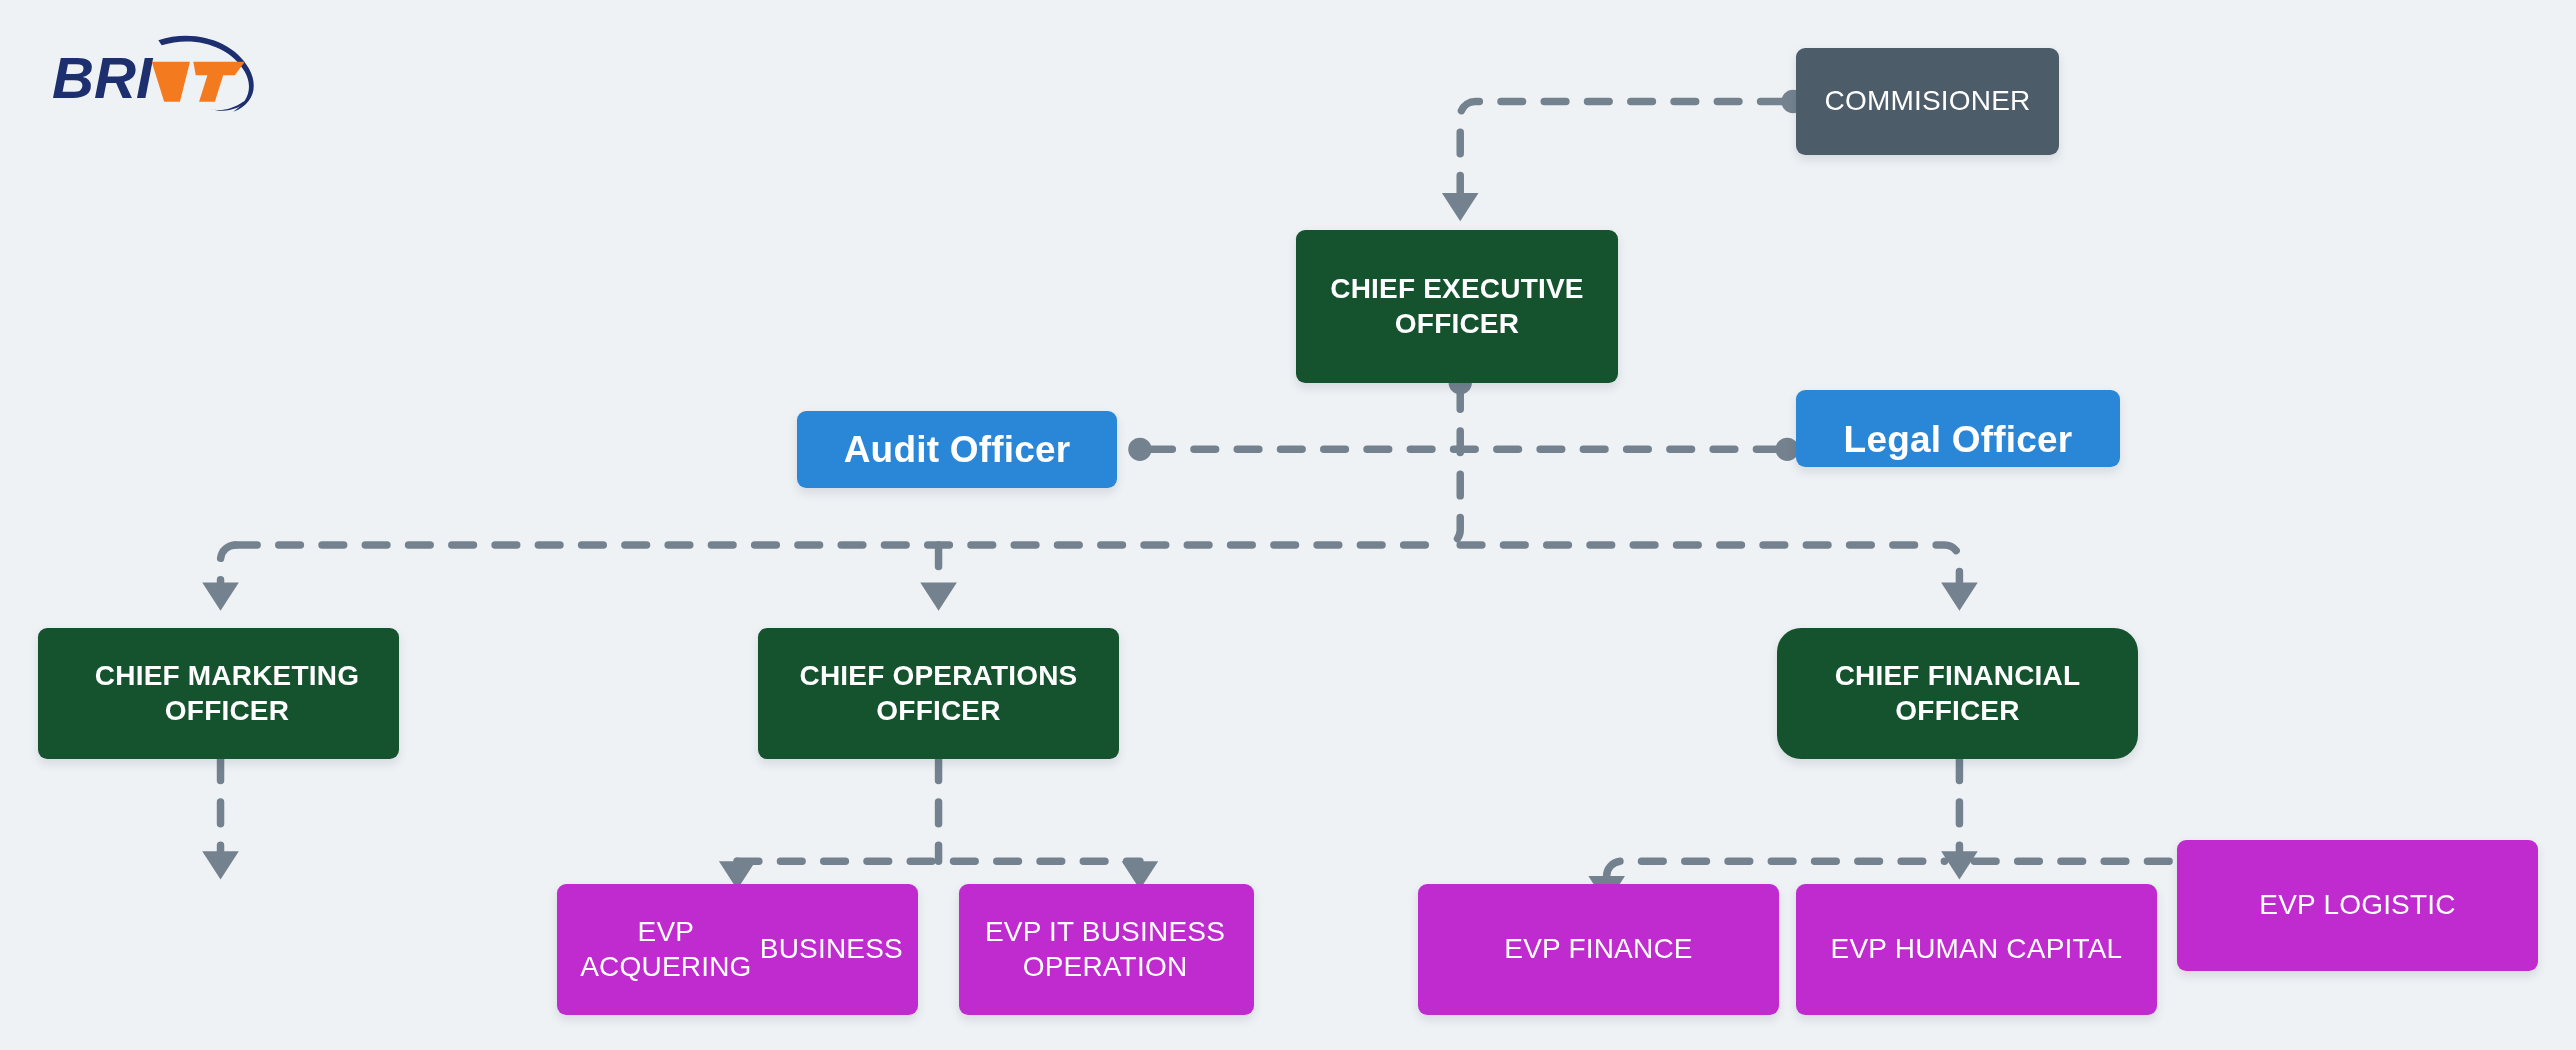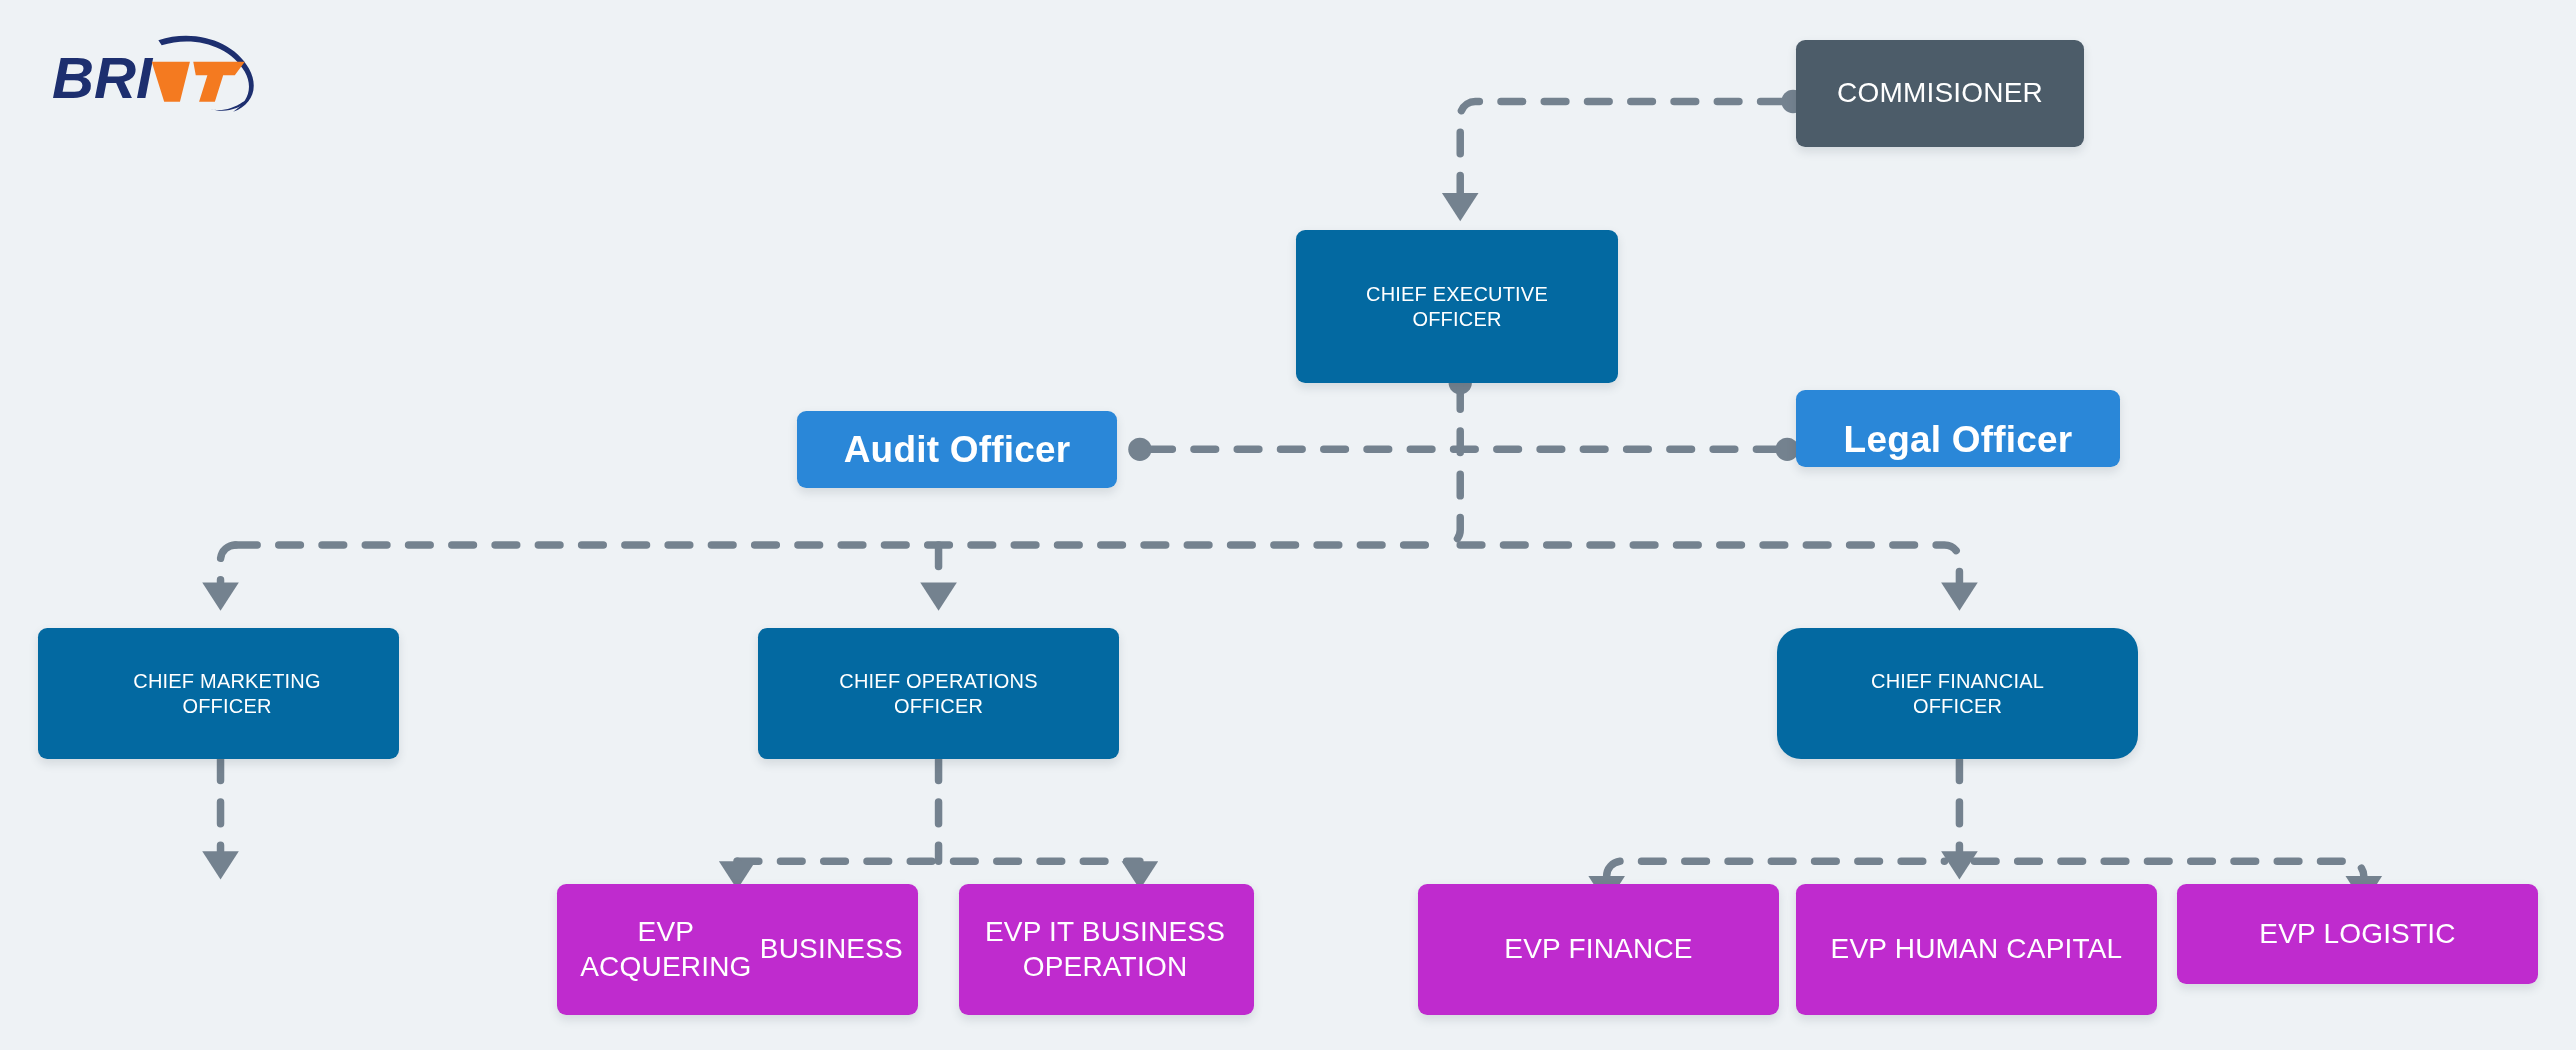--- a/index.html
+++ b/index.html
@@ -60,21 +60,21 @@
     color: #ffffff;
     border-radius: 9.2px;
     padding: 5px 15px;
     line-height: 1.22;
     box-shadow: 0 4.2px 9.2px rgba(44, 62, 80, 0.13);
     letter-spacing: 0.2px;
   }
   .node-label { display: block; }
 
   .lvl-board { background: #4c5c69; font-size: 28px; }
-  .lvl-exec  { background: #0369a1; font-size: 20px; }
+  .lvl-exec  { background: #14532d; font-size: 28px; font-weight: bold; }
   .lvl-staff { background: #2a87d8; font-size: 37px; font-weight: bold; }
   .lvl-evp   { background: #bf2bce; font-size: 28px; }
 </style>
 </head>
 <body>
 
 <div id="chart-root">
 
   <div id="brand-logo">
     <svg viewBox="0 0 290 110" width="241" height="92">
@@ -124,21 +124,21 @@
     <polygon class="conn-arrow" points="1348,1035 1392,1035 1370,1069"></polygon>
 
     <path class="conn-line" d="M2355 912 V1035"></path>
     <path class="conn-line" d="M1931 1053 A18 18 0 0 1 1949 1035 H2337"></path>
     <path class="conn-line" d="M2373 1035 H2823 A18 18 0 0 1 2841 1053"></path>
     <polygon class="conn-arrow" points="1909,1053 1953,1053 1931,1087"></polygon>
     <polygon class="conn-arrow" points="2333,1023 2377,1023 2355,1057"></polygon>
     <polygon class="conn-arrow" points="2819,1053 2863,1053 2841,1087"></polygon>
   </svg>
 
-  <div class="node lvl-board" style="left:1796px; top:40px; width:288px; height:107px;">
+  <div class="node lvl-board" style="left:1796px; top:48px; width:263px; height:107px;">
     <span class="node-label">COMMISIONER</span>
   </div>
 
   <div class="node lvl-exec" style="left:1296px; top:230px; width:322px; height:153px; flex-direction:column;">
     <span class="node-label">CHIEF EXECUTIVE</span>
     <span class="node-label">OFFICER</span>
   </div>
 
   <div class="node lvl-staff" style="left:797px; top:411px; width:320px; height:77px;">
     <span class="node-label">Audit Officer</span>
@@ -175,18 +175,18 @@
   </div>
 
   <div class="node lvl-evp" style="left:1418px; top:884px; width:361px; height:131px;">
     <span class="node-label">EVP FINANCE</span>
   </div>
 
   <div class="node lvl-evp" style="left:1796px; top:884px; width:361px; height:131px;">
     <span class="node-label">EVP HUMAN CAPITAL</span>
   </div>
 
-  <div class="node lvl-evp" style="left:2177px; top:884px; width:361px; height:100px;align-items:center;">
+  <div class="node lvl-evp" style="left:2177px; top:840px; width:361px; height:131px;align-items:center;">
     <span class="node-label">EVP LOGISTIC</span>
   </div>
 
 </div>
 
 
 </body></html>

